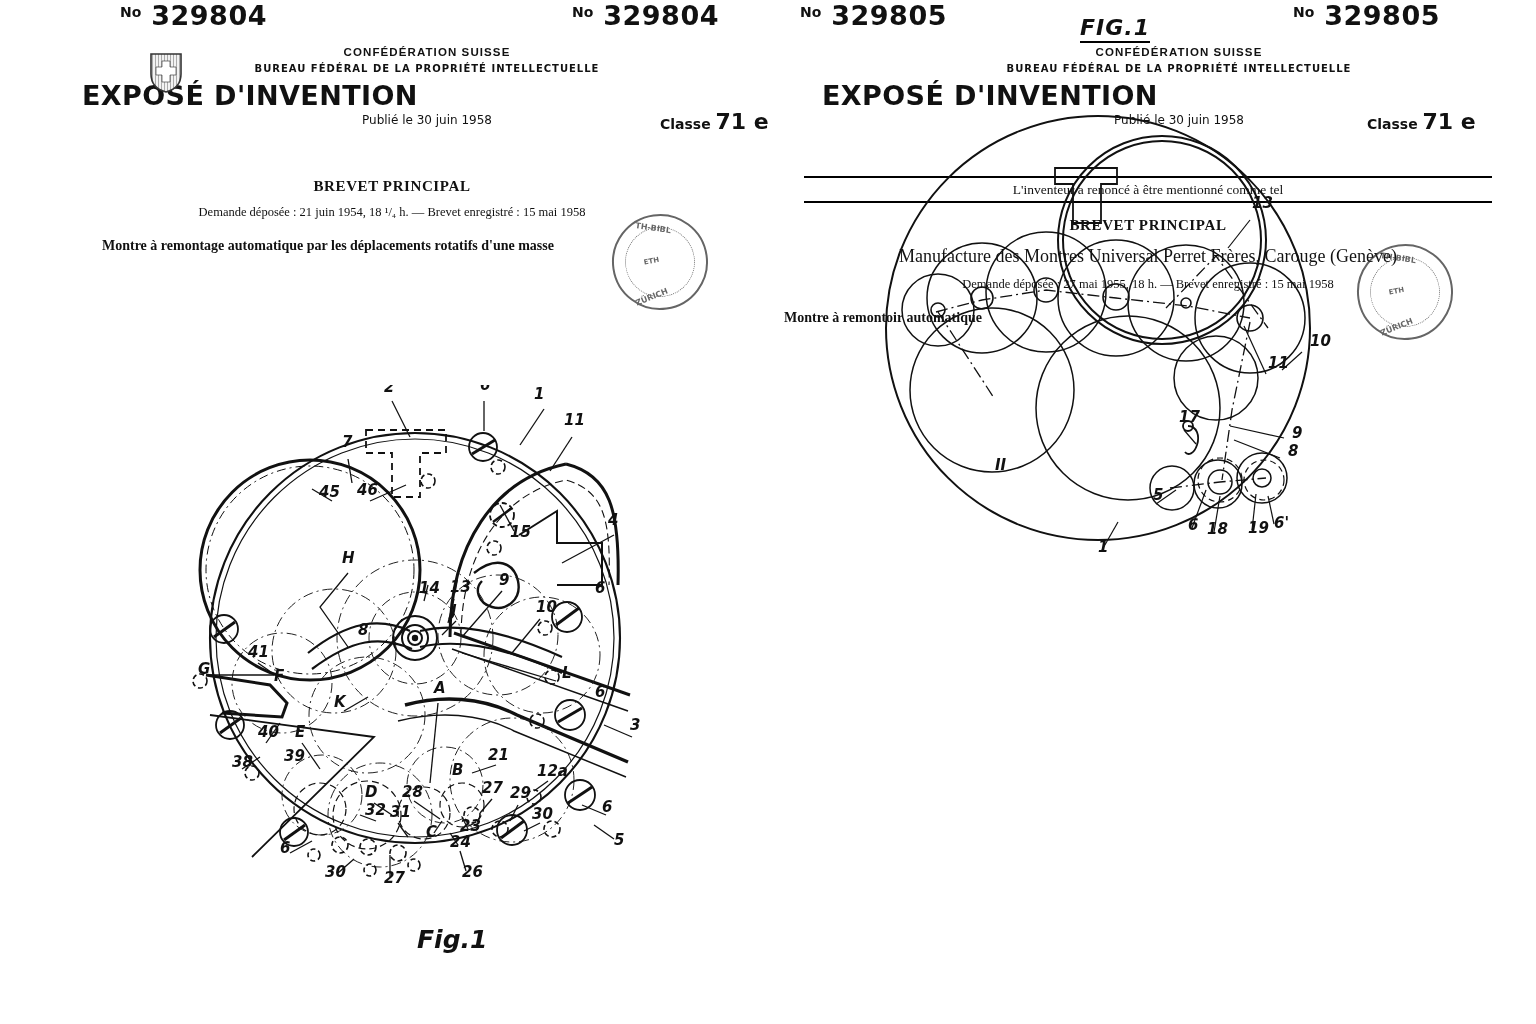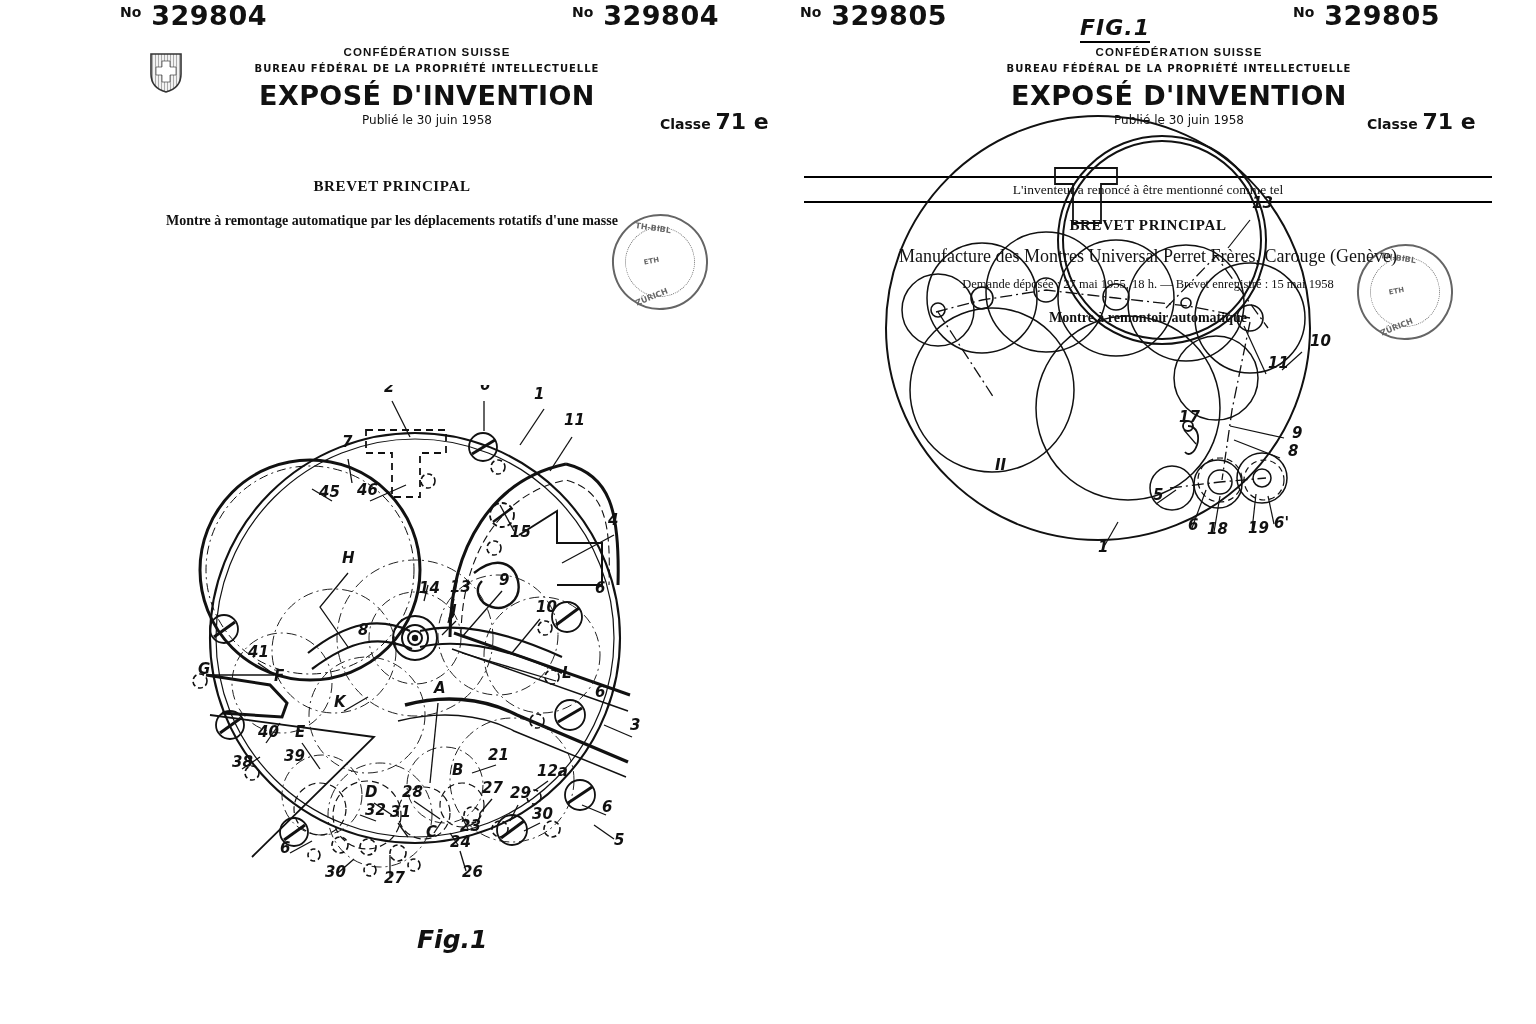--- a/index.html
+++ b/index.html
@@ -41,21 +41,21 @@
     text-align:center;
   }
   .bureau{
     font-family:"DejaVu Sans",sans-serif;
     font-size:10px;font-weight:bold;letter-spacing:1.0px;
     text-align:center;margin-top:5px;
   }
   .expose{
     font-family:"DejaVu Sans",sans-serif;
     font-size:27px;font-weight:bold;letter-spacing:.4px;
-    text-align:center;margin-top:6px;
+    margin-top:6px;
   }
   .pubrow{position:relative;height:26px;margin-top:2px;}
   .publie{
     font-family:"DejaVu Sans",sans-serif;
     font-size:12px;text-align:center;
   }
   .classe{
     position:absolute;top:-4px;
     font-family:"DejaVu Sans",sans-serif;
     font-size:14px;font-weight:bold;white-space:nowrap;
@@ -77,21 +77,21 @@
   }
   .applicant{
     text-align:center;font-size:18px;margin-top:12px;
     font-family:"Liberation Serif",serif;
   }
   .filing{
     text-align:center;font-size:12.5px;margin-top:10px;
     font-family:"Liberation Serif",serif;
   }
   .subject{
-    text-align:center;font-weight:bold;font-size:14px;
+    text-align:left;font-weight:bold;font-size:14px;
     margin-top:18px;font-family:"Liberation Serif",serif;
   }
 
   
   .stamp{
     position:absolute;width:92px;height:92px;border-radius:50%;
     border:2.5px solid #2a2a2a;opacity:.72;
     transform:rotate(-8deg);
     pointer-events:none;
   }
@@ -164,20 +164,21 @@
           <span>Classe</span>
           <b>71 e</b>
         </div>
       </div>
     </div>
   </div>
 
 
   <div style="margin:0 90px;">
     <div class="brevet">BREVET PRINCIPAL</div>
+    <div class="filing">Demande déposée : 21 juin 1954, 18 ¹/₄ h. — Brevet enregistré : 15 mai 1958</div>
     <div class="subject">Montre à remontage automatique par les déplacements rotatifs d'une masse</div>
   </div>
 
   <div class="stamp" id="stamp-left">
     <div class="inner"></div>
     <div class="txt">
       <span class="t1">TH-BIBL</span>
       <span class="t3">ETH</span>
       <span class="t2">ZÜRICH</span>
     </div>

